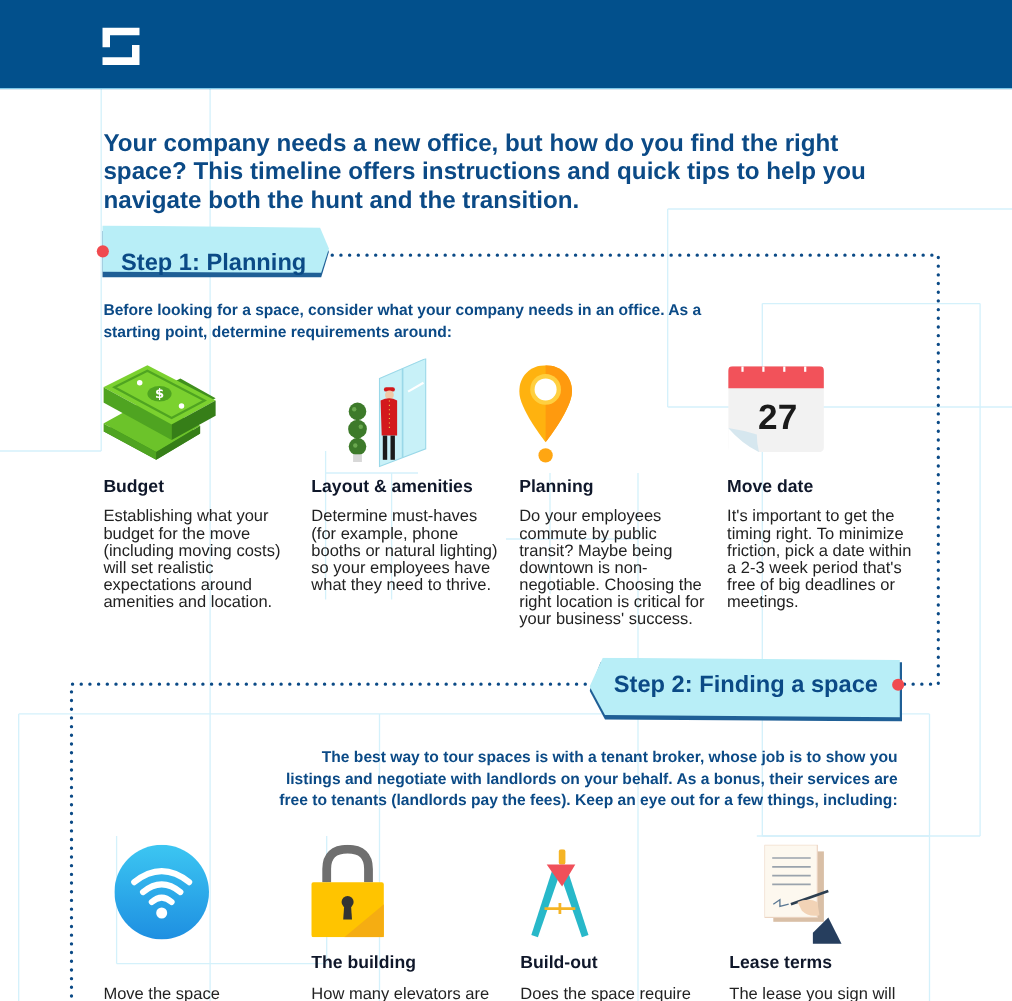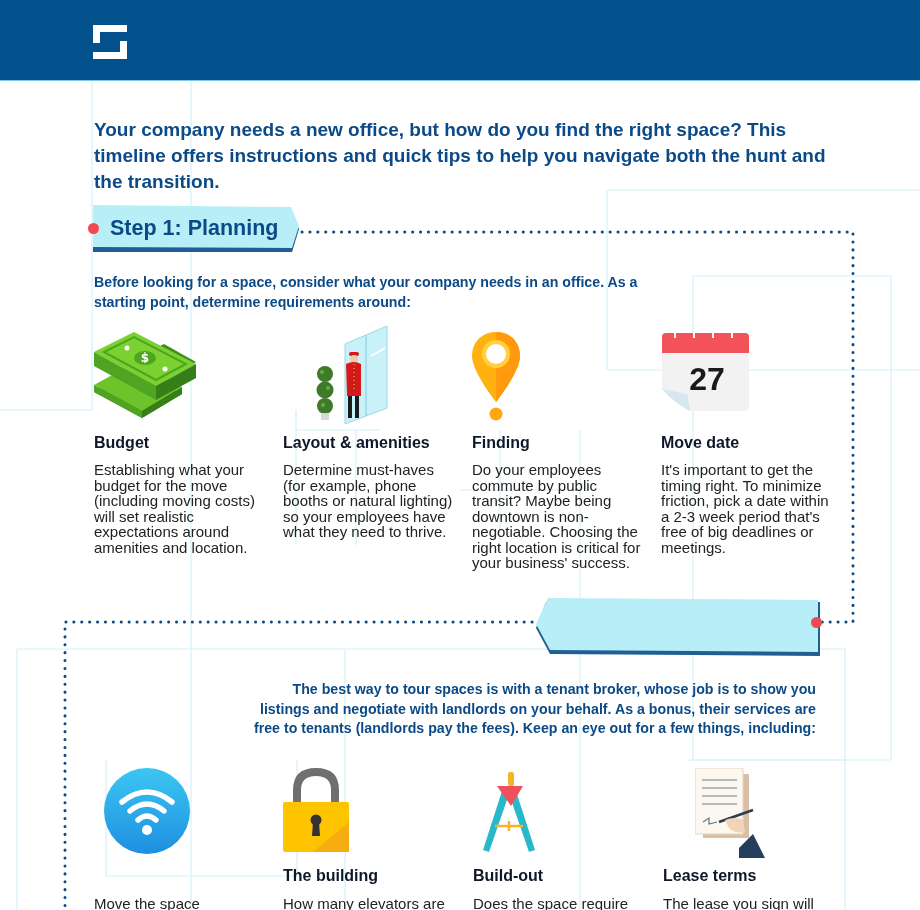--- a/index.html
+++ b/index.html
@@ -6,26 +6,26 @@
   html, body { width: 920px; height: 910px; overflow: hidden; background: #ffffff; }
   body { font-family: "Liberation Sans", "DejaVu Sans", sans-serif; position: relative; color: #0b4a86; }
 
   .header { position: absolute; left: 0; top: 0; width: 920px; height: 81px; background: #02508c; border-bottom: 1px solid #7fc7e8; }
   .logo { position: absolute; left: 93px; top: 25px; display: flex; align-items: center; }
   .logo-mark { width: 34px; height: 34px; position: relative; }
   .logo-text { margin-left: 19px; color: #ffffff; font-size: 20px; font-weight: bold; letter-spacing: 4.6px; font-family: "DejaVu Sans", sans-serif; }
 
   .bg-lines { position: absolute; left: 0; top: 0; width: 920px; height: 910px; pointer-events: none; }
 
-  .intro { position: absolute; left: 94px; top: 117px; width: 740px; font-size: 19px; font-weight: bold; line-height: 26px; color: #0b4a86; }
+  .intro { position: absolute; left: 94px; top: 117px; width: 740px; font-size: 22px; font-weight: bold; line-height: 26px; color: #0b4a86; }
 
   .step-banner { position: absolute; height: 46px; display: flex; align-items: center; font-size: 21.5px; font-weight: bold; color: #0b4a86; }
   .step-banner svg { position: absolute; left: 0; top: 0; }
   .step-banner span { position: relative; }
-  .step1 { left: 93px; top: 205px; width: 210px; }
+  .step1 { left: 93px; top: 205px; width: 210px; align-items: flex-end; }
   .step1 span { margin-left: 17px; }
   .step2 { left: 536px; top: 598px; width: 284px; }
   .step2 span { margin-left: 22px; }
 
   .red-dot { position: absolute; width: 11px; height: 11px; border-radius: 50%; background: #f04a4f; }
 
   .lead { position: absolute; font-size: 14.2px; font-weight: bold; line-height: 19.5px; color: #0b4a86; }
   .lead1 { left: 94px; top: 273px; width: 560px; }
   .lead2 { left: 240px; top: 680px; width: 576px; text-align: right; }
 
@@ -144,21 +144,21 @@
 </div>
 
 <div class="card" style="left:472px; top:330px;">
   <svg class="icon" style="left:0; top:2px;" width="48" height="90" viewBox="0 0 48 90">
     <path d="M24 0 C10 0 0 10 0 24 C0 40 24 70 24 70 C24 70 48 40 48 24 C48 10 38 0 24 0 Z" fill="#ffb20f"></path>
     <path d="M24 0 C38 0 48 10 48 24 C48 40 24 70 24 70 Z" fill="#ff9a0e"></path>
     <circle cx="24" cy="22" r="14" fill="#ffcf3f"></circle>
     <circle cx="24" cy="22" r="10" fill="#ffffff"></circle>
     <circle cx="24" cy="82" r="6.5" fill="#ffa612"></circle>
   </svg>
-  <div class="card-title" style="left:0; top:104px;">Finding</div>
+  <div class="card-title" style="left:0; top:104px;">Planning</div>
   <div class="card-desc" style="left:0; top:132px;">Do your employees commute by public transit? Maybe being downtown is non-negotiable. Choosing the right location is critical for your business' success.</div>
 </div>
 
 <div class="card" style="left:661px; top:330px;">
   <svg class="icon" style="left:1px; top:3px;" width="87" height="78" viewBox="0 0 87 78">
     <rect x="0" y="0" width="87" height="78" rx="4" fill="#f2f2f2"></rect>
     <path d="M0 4 Q0 0 4 0 H83 Q87 0 87 4 V20 H0 Z" fill="#f2525a"></path>
     <rect x="12" y="0" width="2" height="5" fill="#ffffff"></rect>
     <rect x="31" y="0" width="2" height="5" fill="#ffffff"></rect>
     <rect x="50" y="0" width="2" height="5" fill="#ffffff"></rect>
@@ -169,20 +169,21 @@
   </svg>
   <div class="card-title" style="left:0; top:104px;">Move date</div>
   <div class="card-desc" style="left:0; top:132px;">It's important to get the timing right. To minimize friction, pick a date within a 2-3 week period that's free of big deadlines or meetings.</div>
 </div>
 
 <div class="step-banner step2">
   <svg width="284" height="58" viewBox="0 0 284 58">
     <polygon points="10,4 284,4 284,58 14,56 0,30" fill="#1f5f96" transform="translate(0,0)"></polygon>
     <polygon points="12,0 282,2 282,54 14,52 0,26" fill="#b8eef7"></polygon>
   </svg>
+  <span style="top:1px;">Step 2: Finding a space</span>
 </div>
 <div class="red-dot" style="left:811px; top:617px;"></div>
 
 <p class="lead lead2">The best way to tour spaces is with a tenant broker, whose job is to show you listings and negotiate with landlords on your behalf. As a bonus, their services are free to tenants (landlords pay the fees). Keep an eye out for a few things, including:</p>
 
 <div class="card" style="left:94px; top:766px;">
   <svg class="icon" style="left:10px; top:2px;" width="86" height="86" viewBox="0 0 86 86">
     <defs>
       <linearGradient id="wg" x1="0" y1="0" x2="0" y2="1">
         <stop offset="0" stop-color="#3cc6f2"></stop>

